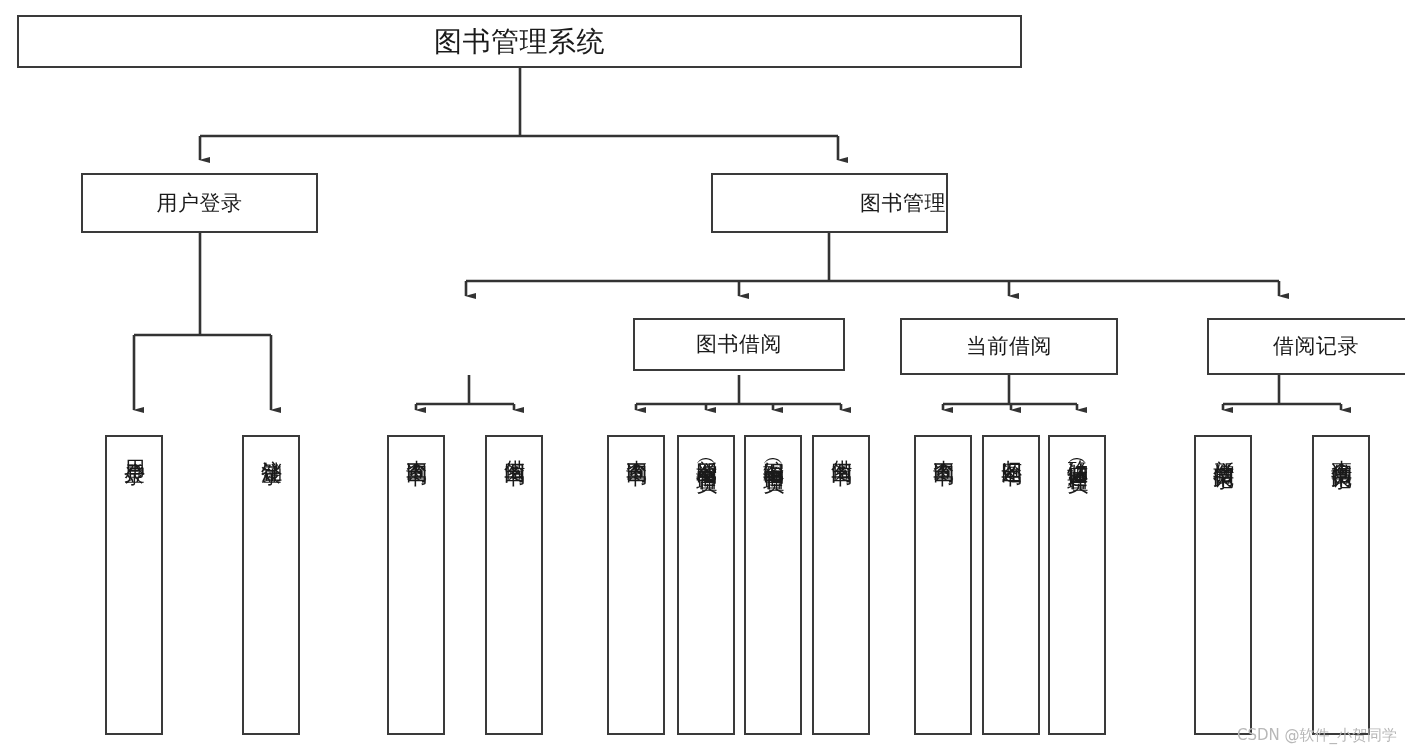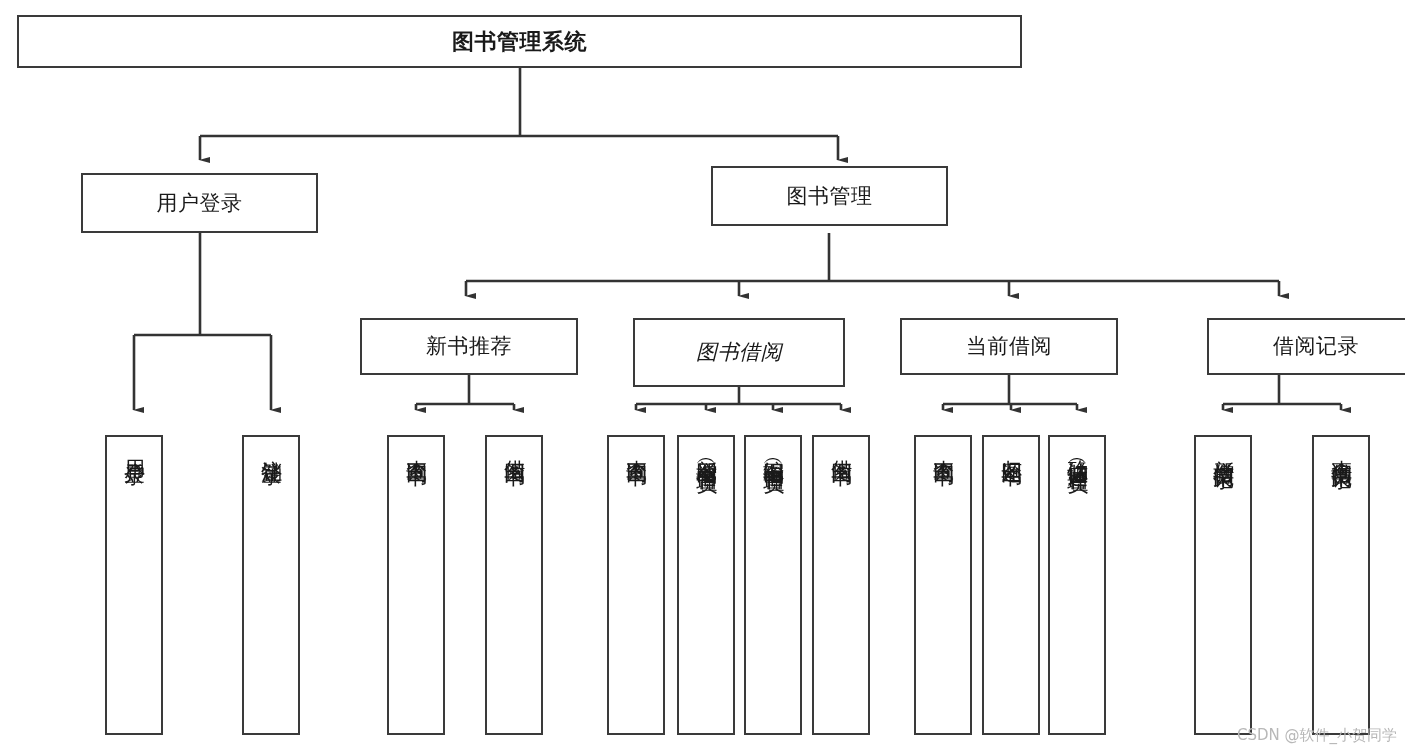--- a/index.html
+++ b/index.html
@@ -21,21 +21,21 @@
     z-index:2;
   }
   .node-label{
     display:block;
     text-align:center;
     line-height:1.18;
     letter-spacing:0.5px;
     white-space:pre-line;
   }
   .horiz .node-label{font-size:21px;}
-  .root .node-label{font-size:22px;font-weight:bold;}
+  .root .node-label{font-size:28px;}
   .vert{align-items:flex-start;padding-top:6px;}
   .vert .node-label{
     writing-mode:vertical-rl;
     text-orientation:upright;
     font-size:21px;
     line-height:1.12;
     letter-spacing:2px;
     white-space:nowrap;
   }
   .watermark{
@@ -103,28 +103,25 @@
     </g>
   </svg>
 
   <div class="node root horiz" style="left:17px;top:15px;width:1005px;height:53px;">
     <span class="node-label">图书管理系统</span>
   </div>
 
   <div class="node horiz" style="left:81px;top:173px;width:237px;height:60px;">
     <span class="node-label">用户登录</span>
   </div>
-  <div class="node horiz" style="left:711px;top:166px;width:237px;height:60px;">
+  <div class="node horiz" style="left:711px;top:173px;width:237px;height:60px;justify-content:flex-end;">
     <span class="node-label">图书管理</span>
   </div>
 
-  <div class="node horiz" style="left:360px;top:318px;width:218px;height:57px;">
-    <span class="node-label">新书推荐</span>
-  </div>
-  <div class="node horiz" style="left:633px;top:318px;width:212px;height:69px;font-style:italic;">
+  <div class="node horiz" style="left:633px;top:318px;width:212px;height:53px;">
     <span class="node-label">图书借阅</span>
   </div>
   <div class="node horiz" style="left:900px;top:318px;width:218px;height:57px;">
     <span class="node-label">当前借阅</span>
   </div>
   <div class="node horiz" style="left:1207px;top:318px;width:218px;height:57px;">
     <span class="node-label">借阅记录</span>
   </div>
 
   <div class="node vert" style="left:105px;top:435px;width:58px;height:300px;">

